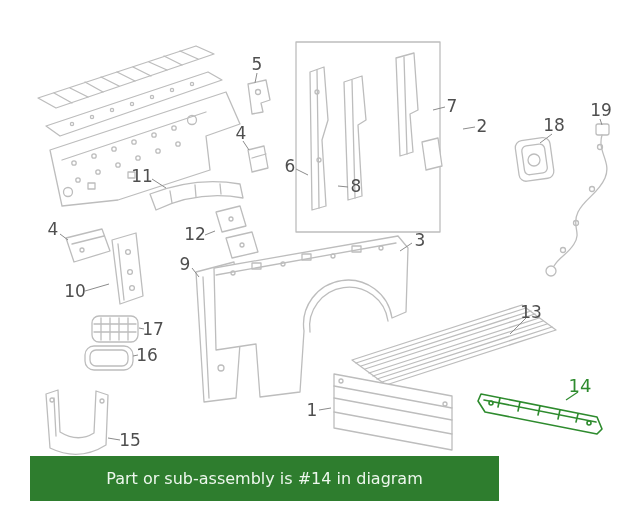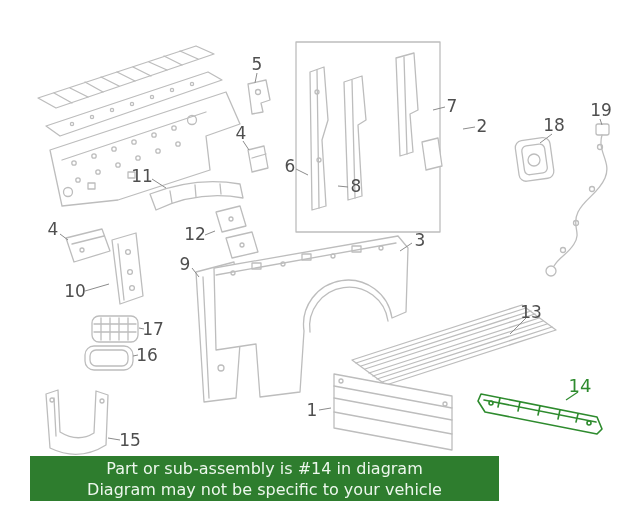--- a/index.html
+++ b/index.html
@@ -256,16 +256,15 @@
         <text x="312" y="410" class="lbl">1</text>
         <line x1="578" y1="392" x2="566" y2="400" class="leader hl"></line>
         <text x="580" y="385" class="lbl hl">14</text>
         <line x1="120" y1="440" x2="108" y2="438" class="leader"></line>
         <text x="130" y="440" class="lbl">15</text>
       </g>
   </svg>
 
   <div class="banner">
     <div>Part or sub-assembly is #14 in diagram</div>
-    <div>Diagram may not be specific to your vehicle</div>
   </div>
 
 </div>
 
 </body></html>

